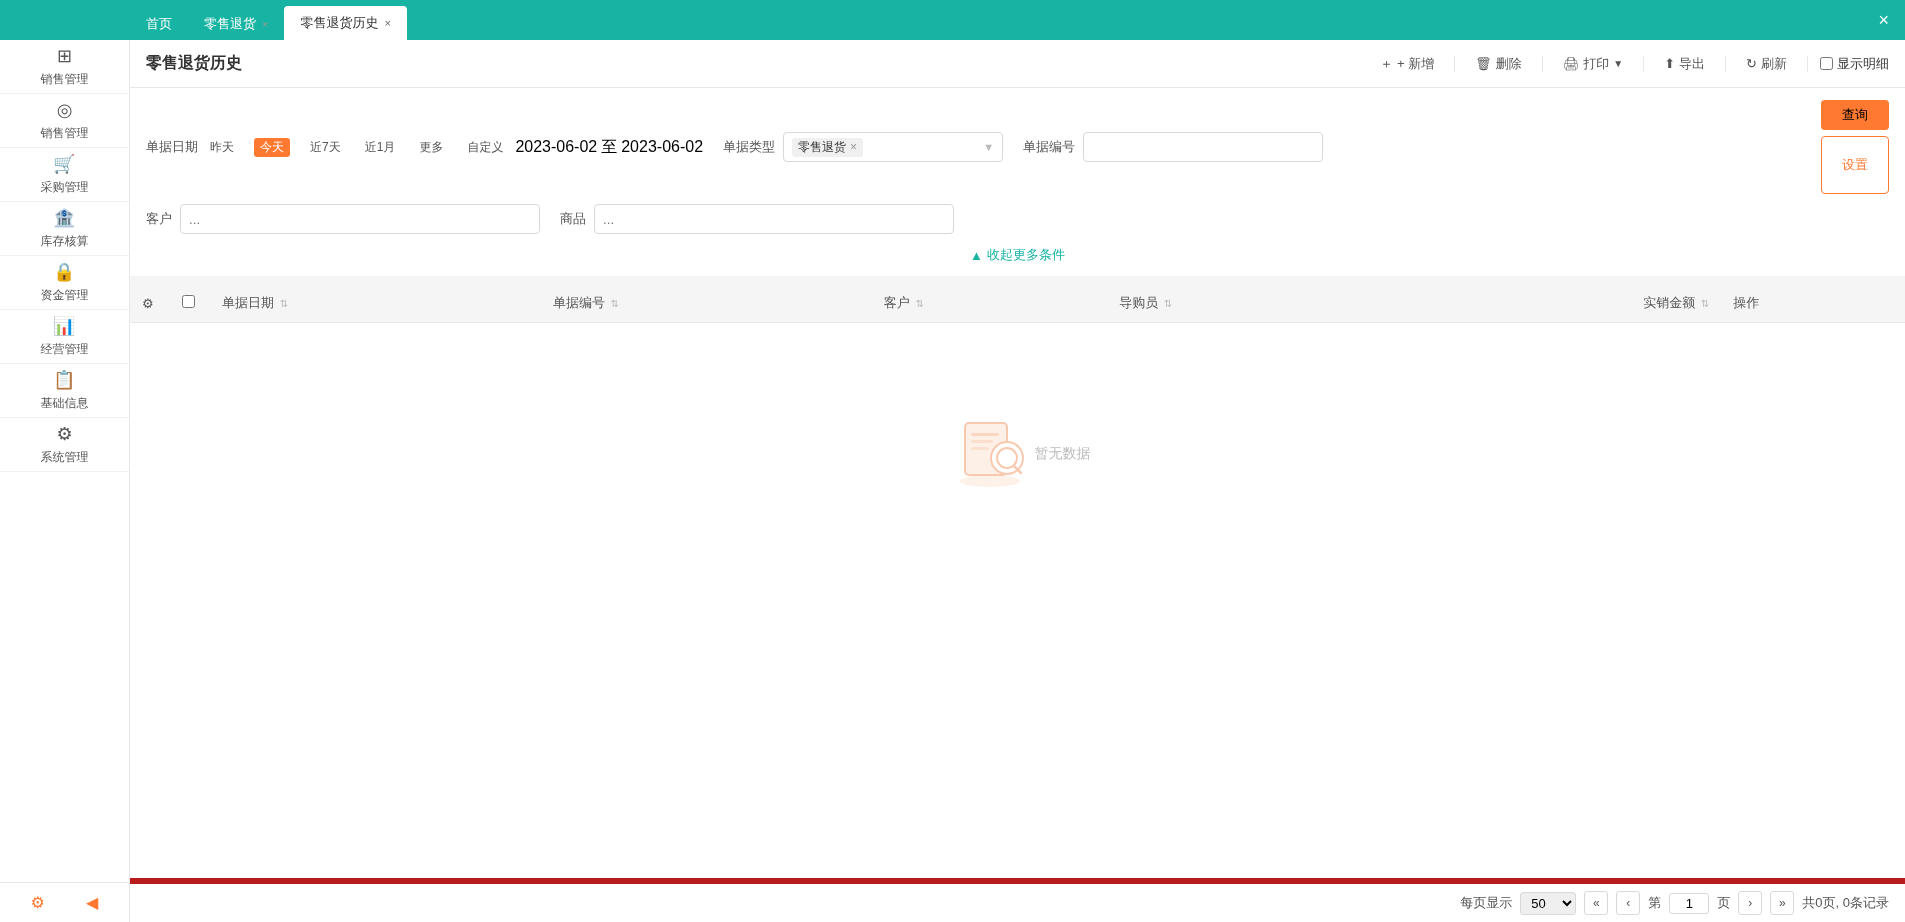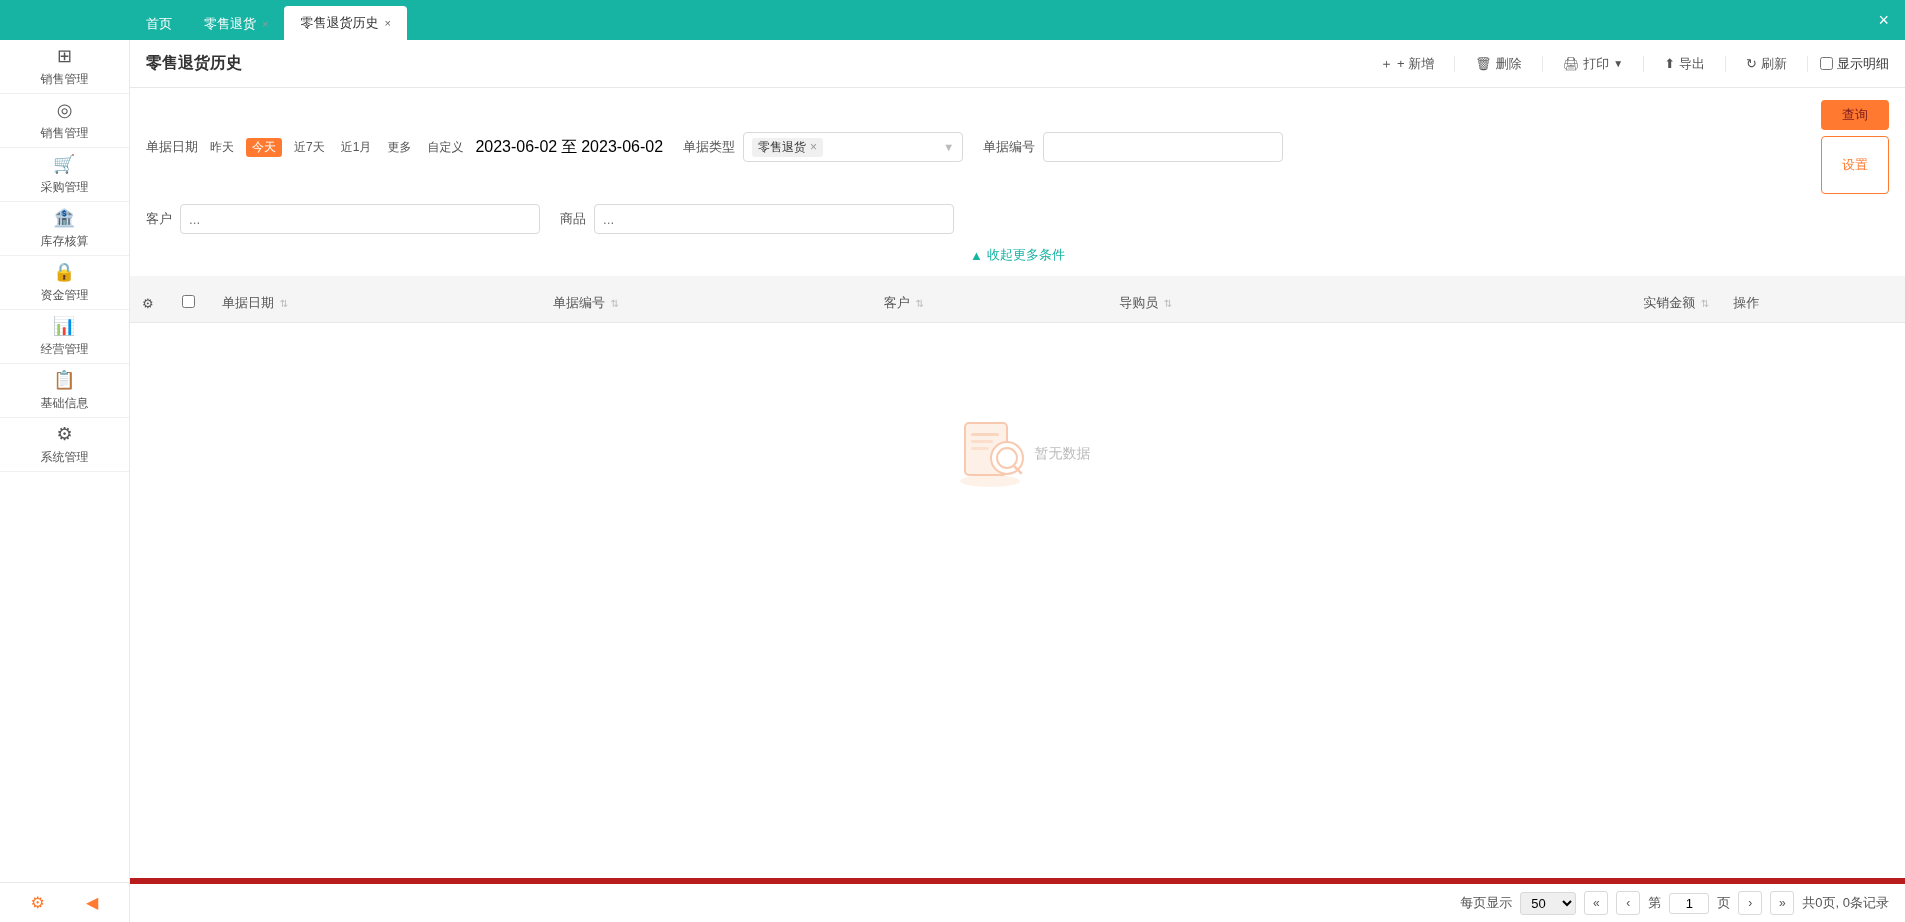--- a/index.html
+++ b/index.html
@@ -28,21 +28,21 @@
     
     .page-header { height: 48px; background: #fff; display: flex; align-items: center; justify-content: space-between; padding: 0 16px; border-bottom: 1px solid #e8e8e8; }
     .page-title { font-size: 16px; font-weight: 600; color: #333; }
     .header-actions { display: flex; align-items: center; gap: 12px; }
     .action-btn { display: flex; align-items: center; gap: 4px; cursor: pointer; color: #555; font-size: 13px; padding: 4px 8px; }
     .divider { width: 1px; height: 16px; background: #e8e8e8; }
     .checkbox-label { display: flex; align-items: center; gap: 4px; cursor: pointer; }
     .filter-row { display: flex; align-items: center; gap: 20px; margin-bottom: 10px; flex-wrap: wrap; }
     .filter-item { display: flex; align-items: center; gap: 8px; }
     .filter-label { color: #555; font-size: 13px; white-space: nowrap; }
-    .date-shortcuts { display: flex; align-items: flex-start; gap: 8px; }
+    .date-shortcuts { display: flex; align-items: flex-start; gap: 16px; }
     .date-shortcut { font-size: 12px; color: #555; cursor: pointer; padding: 1px 4px; }
     .date-shortcut.active { background: #ff7a30; color: #fff; border-radius: 3px; padding: 1px 6px; }
     .date-range { font-size: 16px; color: #000000; display: flex; align-items: center; gap: 4px; }
     .filter-select { border: 1px solid #d9d9d9; border-radius: 4px; padding: 4px 8px; min-width: 180px; display: flex; align-items: center; justify-content: space-between; cursor: pointer; background: #fff; height: 30px; }
     .filter-input { border: 1px solid #d9d9d9; border-radius: 4px; padding: 4px 8px; width: 200px; height: 30px; outline: none; }
     .tag { background: #f0f0f0; border-radius: 3px; padding: 1px 6px; font-size: 12px; display: flex; align-items: center; gap: 4px; }
     .tag-close { cursor: pointer; color: #999; }
     .collapse-btn { display: flex; align-items: center; gap: 4px; color: #17b3a3; cursor: pointer; font-size: 13px; margin: 4px auto 0; width: fit-content; }
 
     
@@ -59,21 +59,21 @@
     
     .empty-state { display: flex; align-items: center; justify-content: center; padding: 80px 0; }
     .empty-icon { width: 90px; height: 90px; margin-bottom: 12px; }
     .empty-text { color: #bbb; font-size: 14px; }
 
     
     .pagination-bar { height: 44px; background: #fff; border-top: 6px solid #b91c1c; display: flex; align-items: center; justify-content: flex-end; padding: 0 16px; gap: 8px; font-size: 13px; color: #555; }
     .page-size-select { border: 1px solid #d9d9d9; border-radius: 3px; padding: 2px 6px; font-size: 13px; cursor: pointer; }
     .page-nav-btn { width: 24px; height: 24px; border: 1px solid #d9d9d9; border-radius: 3px; display: flex; align-items: center; justify-content: center; cursor: pointer; font-size: 12px; color: #555; background: #fff; }
     .page-input { width: 40px; border: 1px solid #d9d9d9; border-radius: 3px; text-align: center; padding: 2px 4px; font-size: 13px; }
-    .query-btn { background: #ff7a30; color: #7f1d1d; border: none; border-radius: 4px; padding: 6px 20px; cursor: pointer; font-size: 13px; }
+    .query-btn { background: #ff7a30; color: #000000; border: none; border-radius: 4px; padding: 6px 20px; cursor: pointer; font-size: 13px; }
     .settings-btn { background: #fff; color: #ff7a30; border: 1px solid #ff7a30; border-radius: 4px; padding: 19px 20px; cursor: pointer; font-size: 13px; }
 
     .filter-section { background: #fff; padding: 12px 16px 4px; }
 
     
     .empty-svg { opacity: 0.6; }
   </style>
 </head>
 <body>
 

